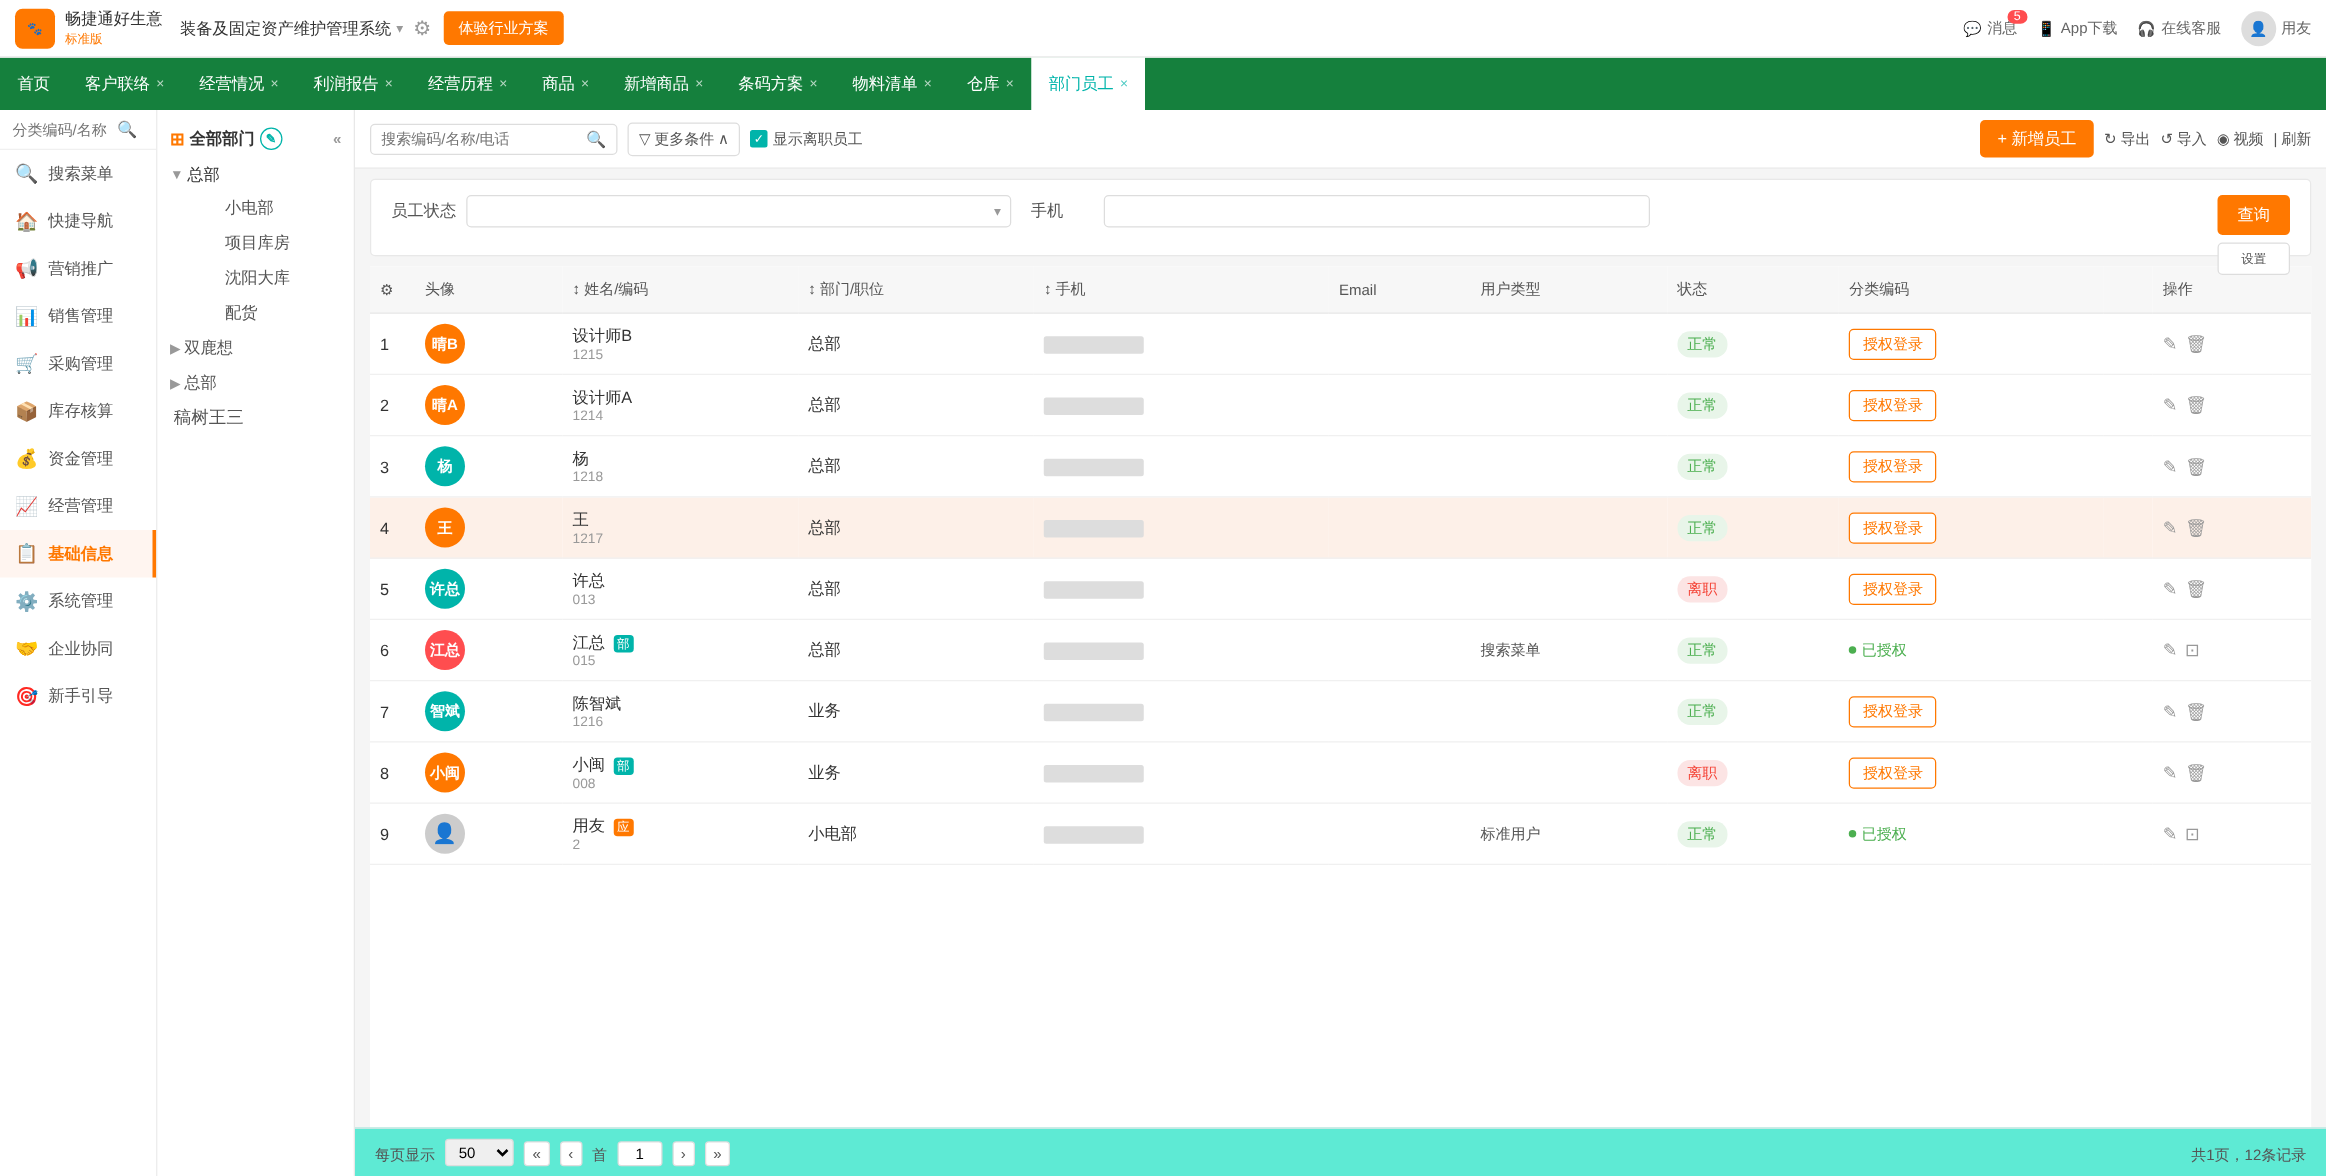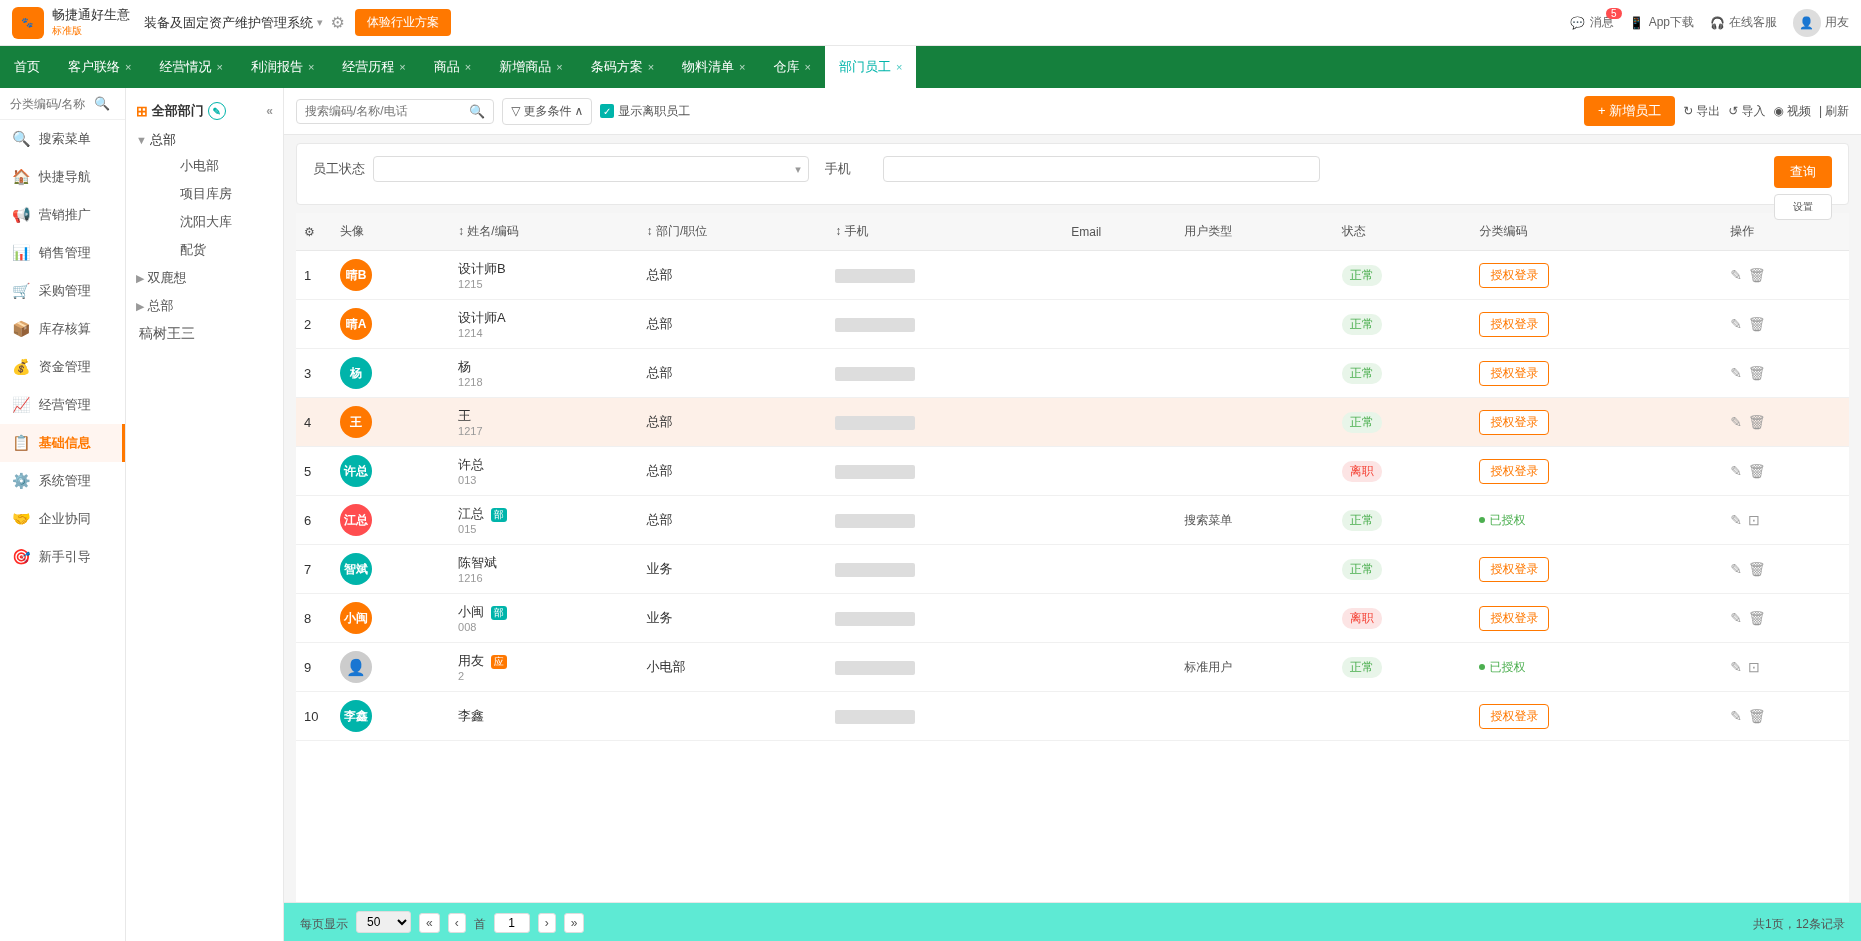--- a/index.html
+++ b/index.html
@@ -736,42 +736,20 @@
               </td>
             <td></td>
             <td>
                 <div class="op-btns">
                   <span class="op-btn">✎</span>
                   <span class="op-btn">⊡</span>
                 </div>
               </td>
           </tr>
 
-          <tr>
-            <td>10</td>
-            <td>
-                <div class="avatar-circle" style="background:#00b4aa;">李鑫</div>
-              </td>
-            <td>
-                <div>李鑫</div>
-              </td>
-            <td></td>
-            <td><span class="phone-blur"></span></td>
-            <td></td>
-            <td></td>
-            <td></td>
-            <td><button class="auth-btn">授权登录</button></td>
-            <td></td>
-            <td>
-                <div class="op-btns">
-                  <span class="op-btn">✎</span>
-                  <span class="op-btn">🗑</span>
-                </div>
-              </td>
-          </tr>
         </tbody>
       </table>
     </div>
 
     <div class="pagination">
       <span>每页显示</span>
       <select class="page-size-select">
         <option>50</option>
         <option>100</option>
       </select>

